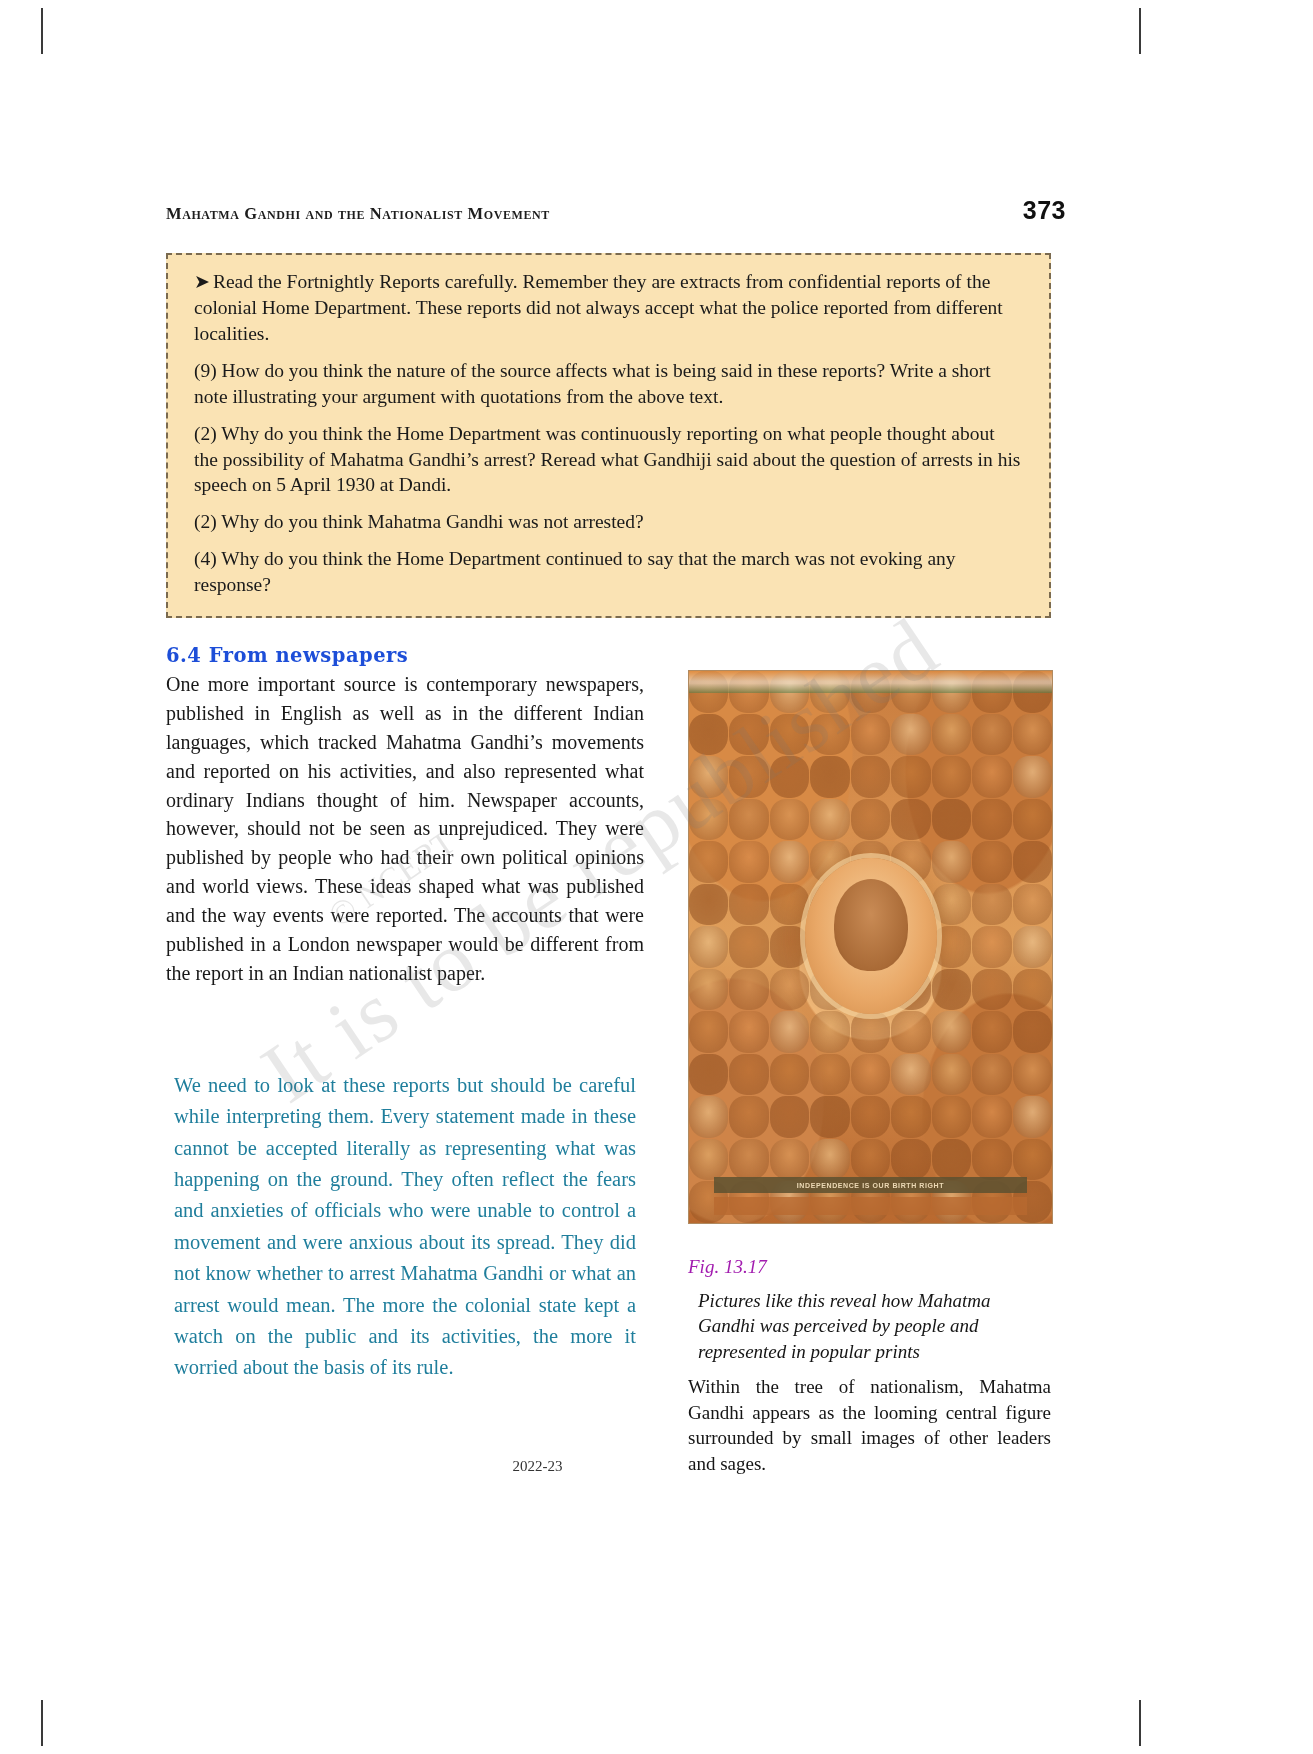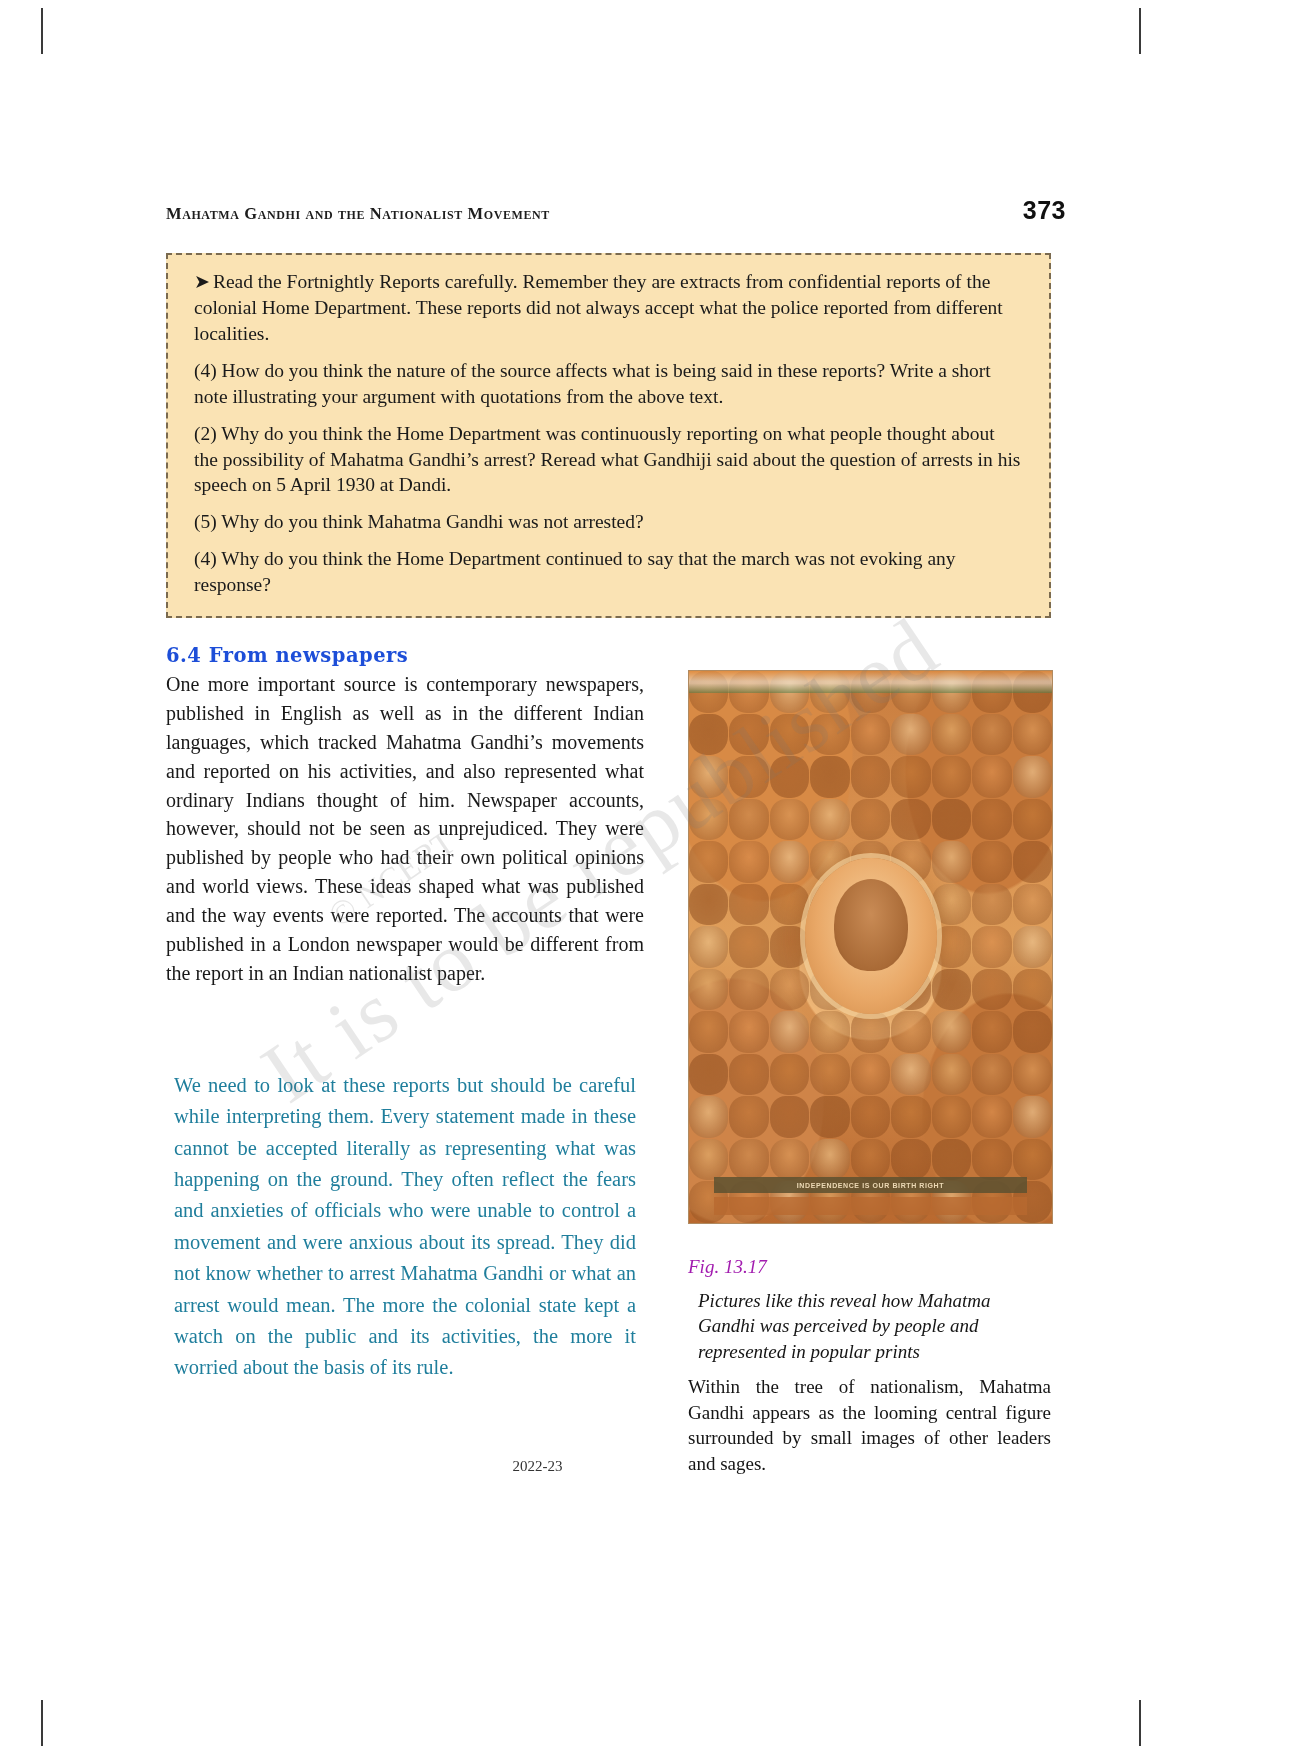--- a/index.html
+++ b/index.html
@@ -113,23 +113,23 @@
 <div class="cropmark cm-bl-v"></div>
 <div class="cropmark cm-br-v"></div>
 
 <div class="running-head">
   <div class="rh-title">Mahatma Gandhi and the Nationalist Movement</div>
   <div class="rh-page">373</div>
 </div>
 
 <div class="activity-box">
   <p><span class="arrow-glyph">➤</span><span>Read the Fortnightly Reports carefully. Remember they are extracts from confidential reports of the colonial Home Department. These reports did not always accept what the police reported from different localities.</span></p>
-  <p>(4) How do you think the nature of the source affects what is being said in these reports? Write a short note illustrating your argument with quotations from the above text.</p>
+  <p>(9) How do you think the nature of the source affects what is being said in these reports? Write a short note illustrating your argument with quotations from the above text.</p>
   <p>(2) Why do you think the Home Department was continuously reporting on what people thought about the possibility of  Mahatma Gandhi’s arrest? Reread what Gandhiji said about the question of arrests in his speech on 5 April 1930 at Dandi.</p>
-  <p>(5) Why do you think Mahatma Gandhi was not arrested?</p>
+  <p>(2) Why do you think Mahatma Gandhi was not arrested?</p>
   <p>(4) Why do you think the Home Department continued to say that the march was not evoking any response?</p>
 </div>
 
 <div class="sec-head">6.4  From  newspapers</div>
 
 <div class="body-col">
   <p>One more important source is contemporary newspapers, published in English as well as in the different Indian languages, which tracked Mahatma Gandhi’s movements and reported on his activities, and also represented what ordinary Indians thought of him. Newspaper accounts, however, should not be seen as unprejudiced. They were published by people who had their own political opinions and world views. These ideas shaped what was published and the way events were reported. The accounts that were published in a London newspaper would be different from the report in an Indian nationalist paper.</p>
 </div>
 
 <div class="blue-col">

